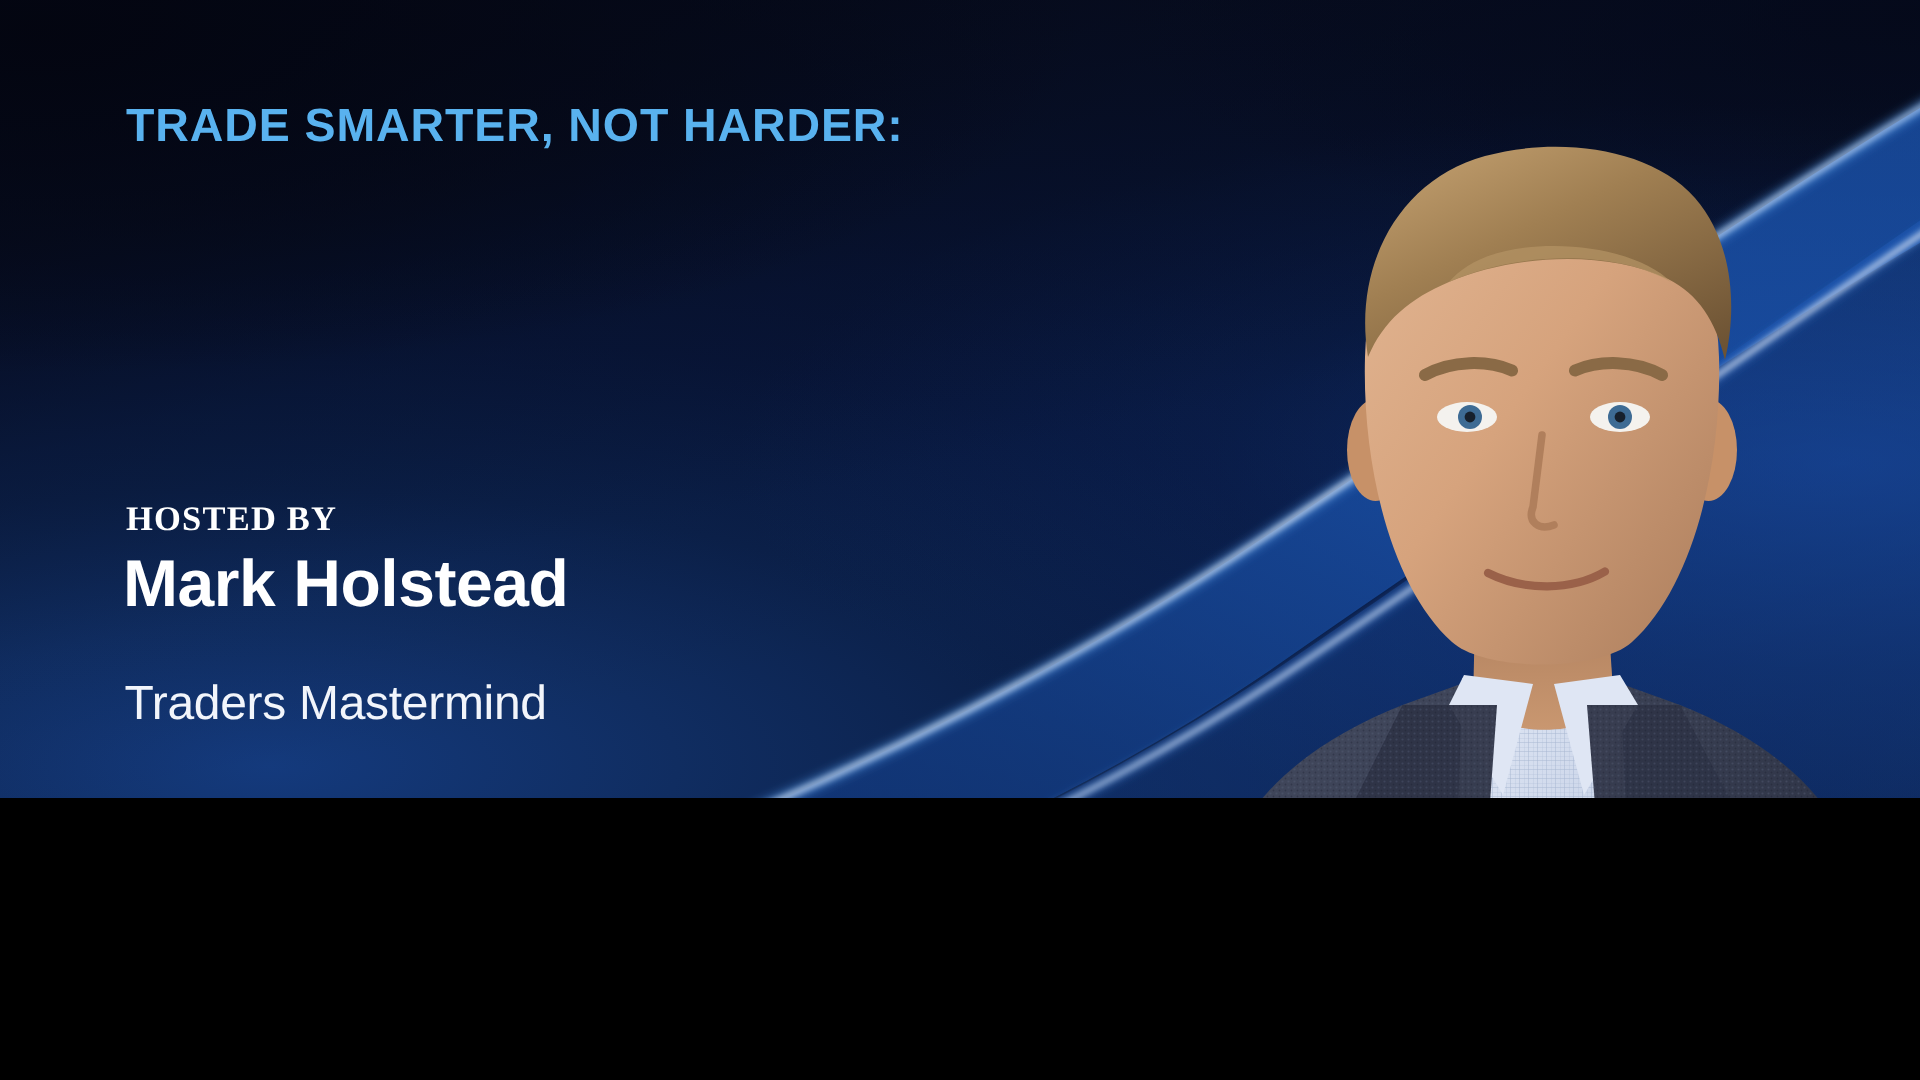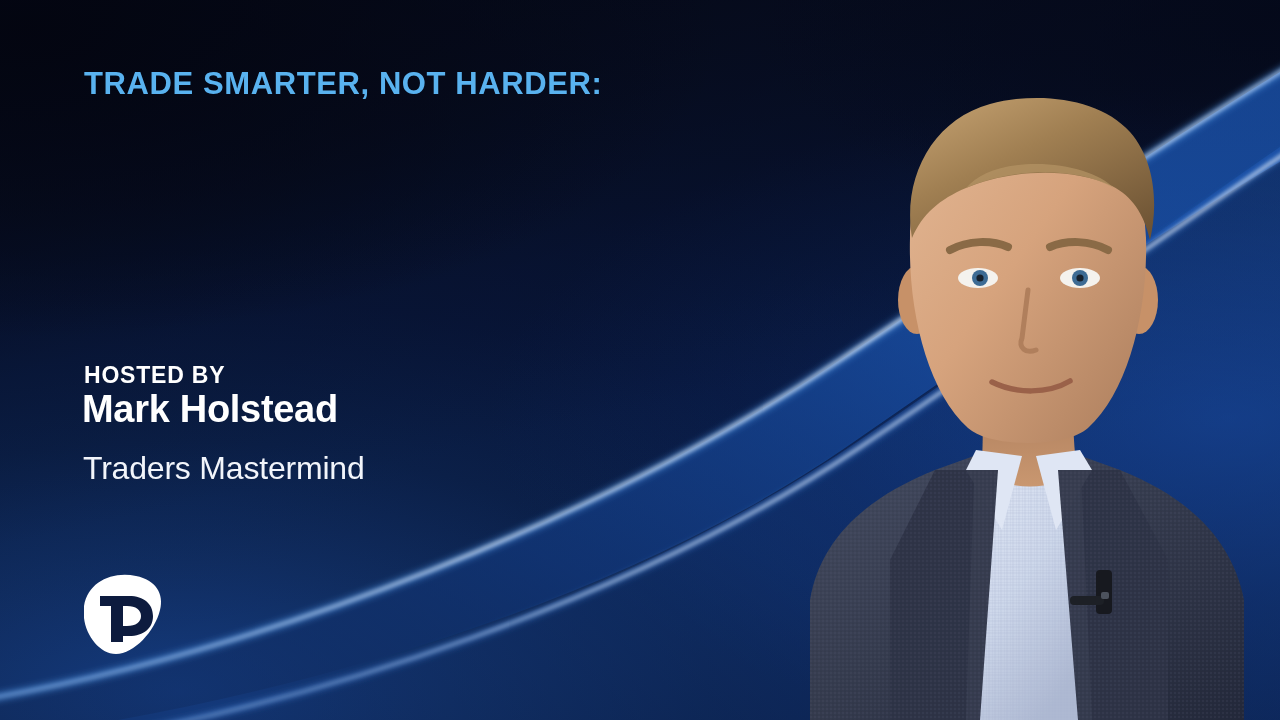--- a/index.html
+++ b/index.html
@@ -8,21 +8,21 @@
     padding: 0;
     background: #000;
   }
   body {
     font-family: "Liberation Sans", sans-serif;
   }
 
   #stage {
     position: relative;
     width: 1280px;
-    height: 720px;
+    height: 532px;
     overflow: hidden;
     background: #701a75;
   }
 
   
   .bg-base {
     position: absolute;
     inset: 0;
     background:
       radial-gradient(125% 105% at 14% 96%, #143a7d 0%, #102d61 17%, #0b2049 33%, #08163a 52%, #071230 70%, #070e24 100%);
@@ -93,33 +93,34 @@
     font-size: 79px;
     font-weight: bold;
     color: #ffffff;
     line-height: 1.08;
     letter-spacing: -0.8px;
     white-space: pre-line;
   }
 
   .hosted-label {
     position: absolute;
-    top: 364px;
+    top: 334px;
     left: 0;
     font-size: 23px;
     font-weight: bold;
     letter-spacing: 0.8px;
     color: #ffffff;
     line-height: 1;
+    font-family: Liberation Serif, serif;
   }
   .host-name {
     position: absolute;
-    top: 390px;
+    top: 368px;
     left: -2px;
-    font-size: 38px;
+    font-size: 44px;
     font-weight: bold;
     color: #ffffff;
     line-height: 1;
     letter-spacing: -0.3px;
   }
   .host-org {
     position: absolute;
     top: 452px;
     left: -1px;
     font-size: 32px;

